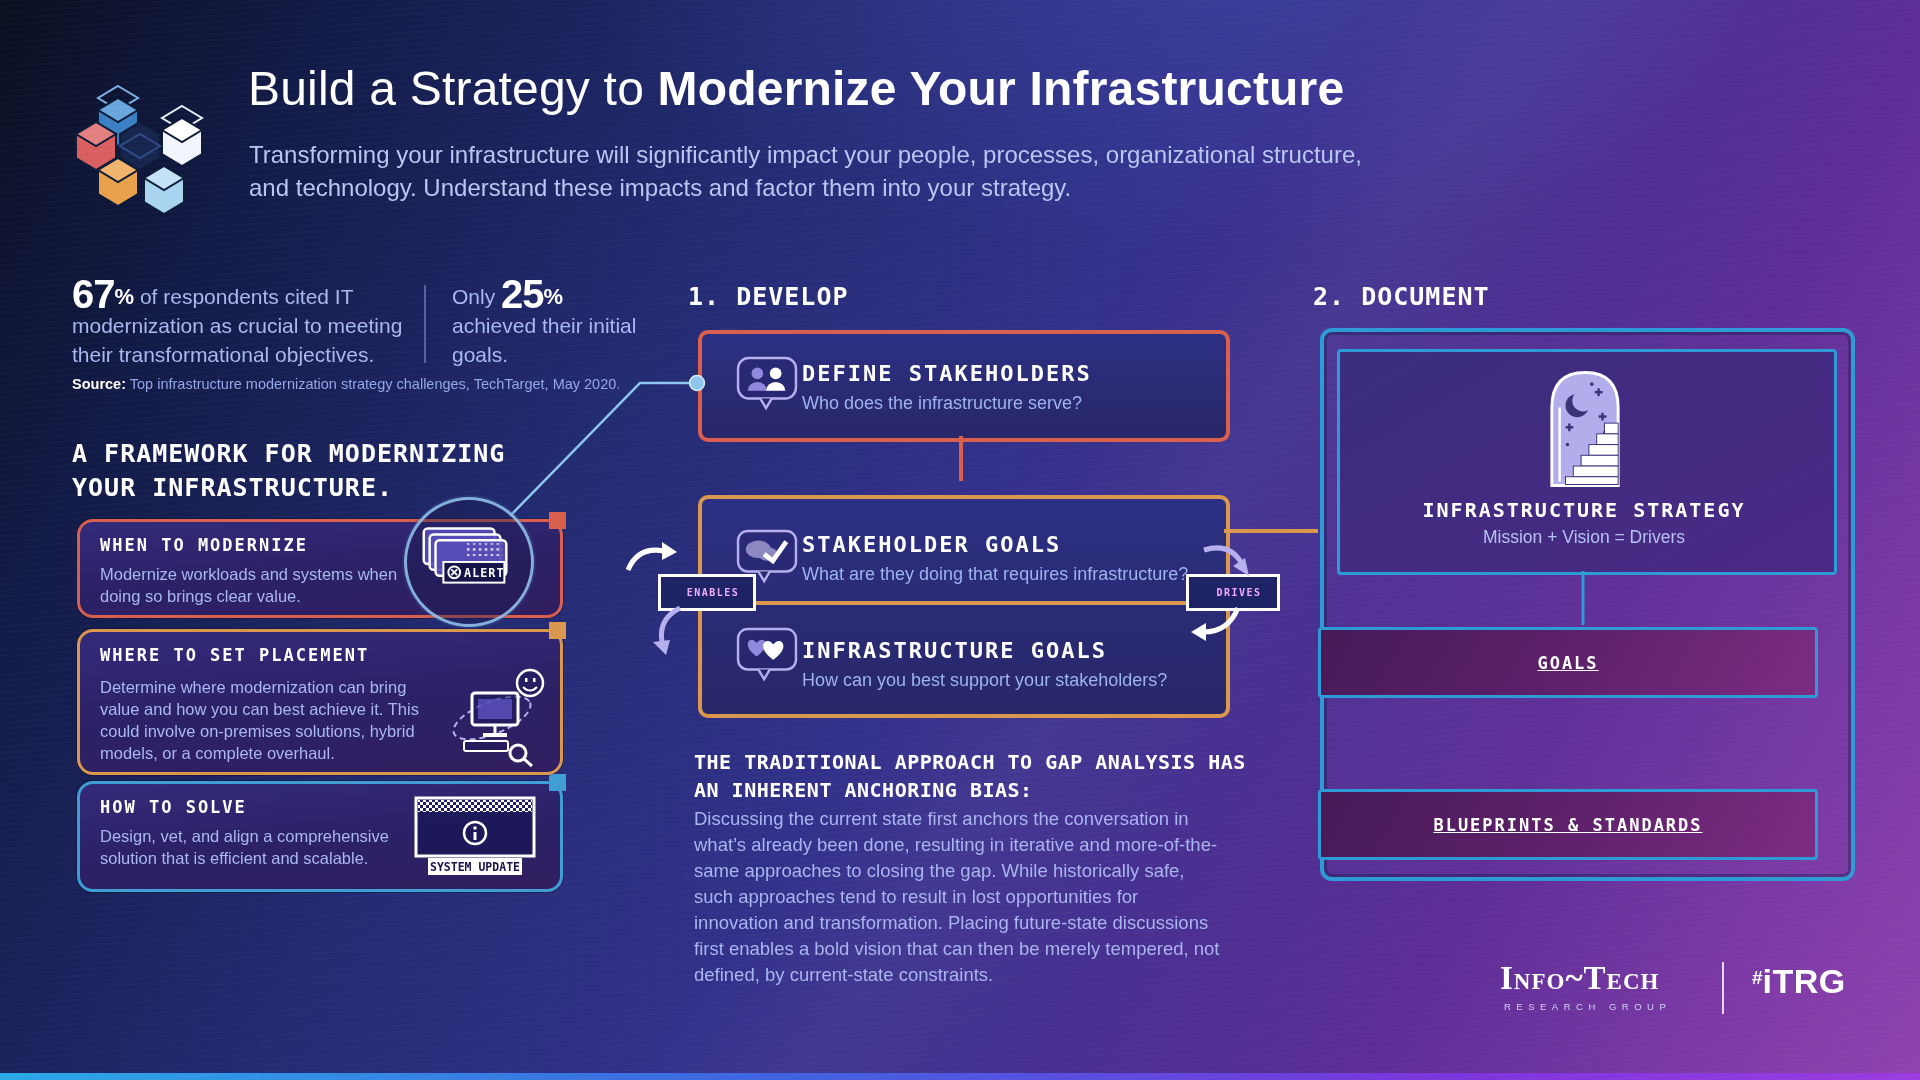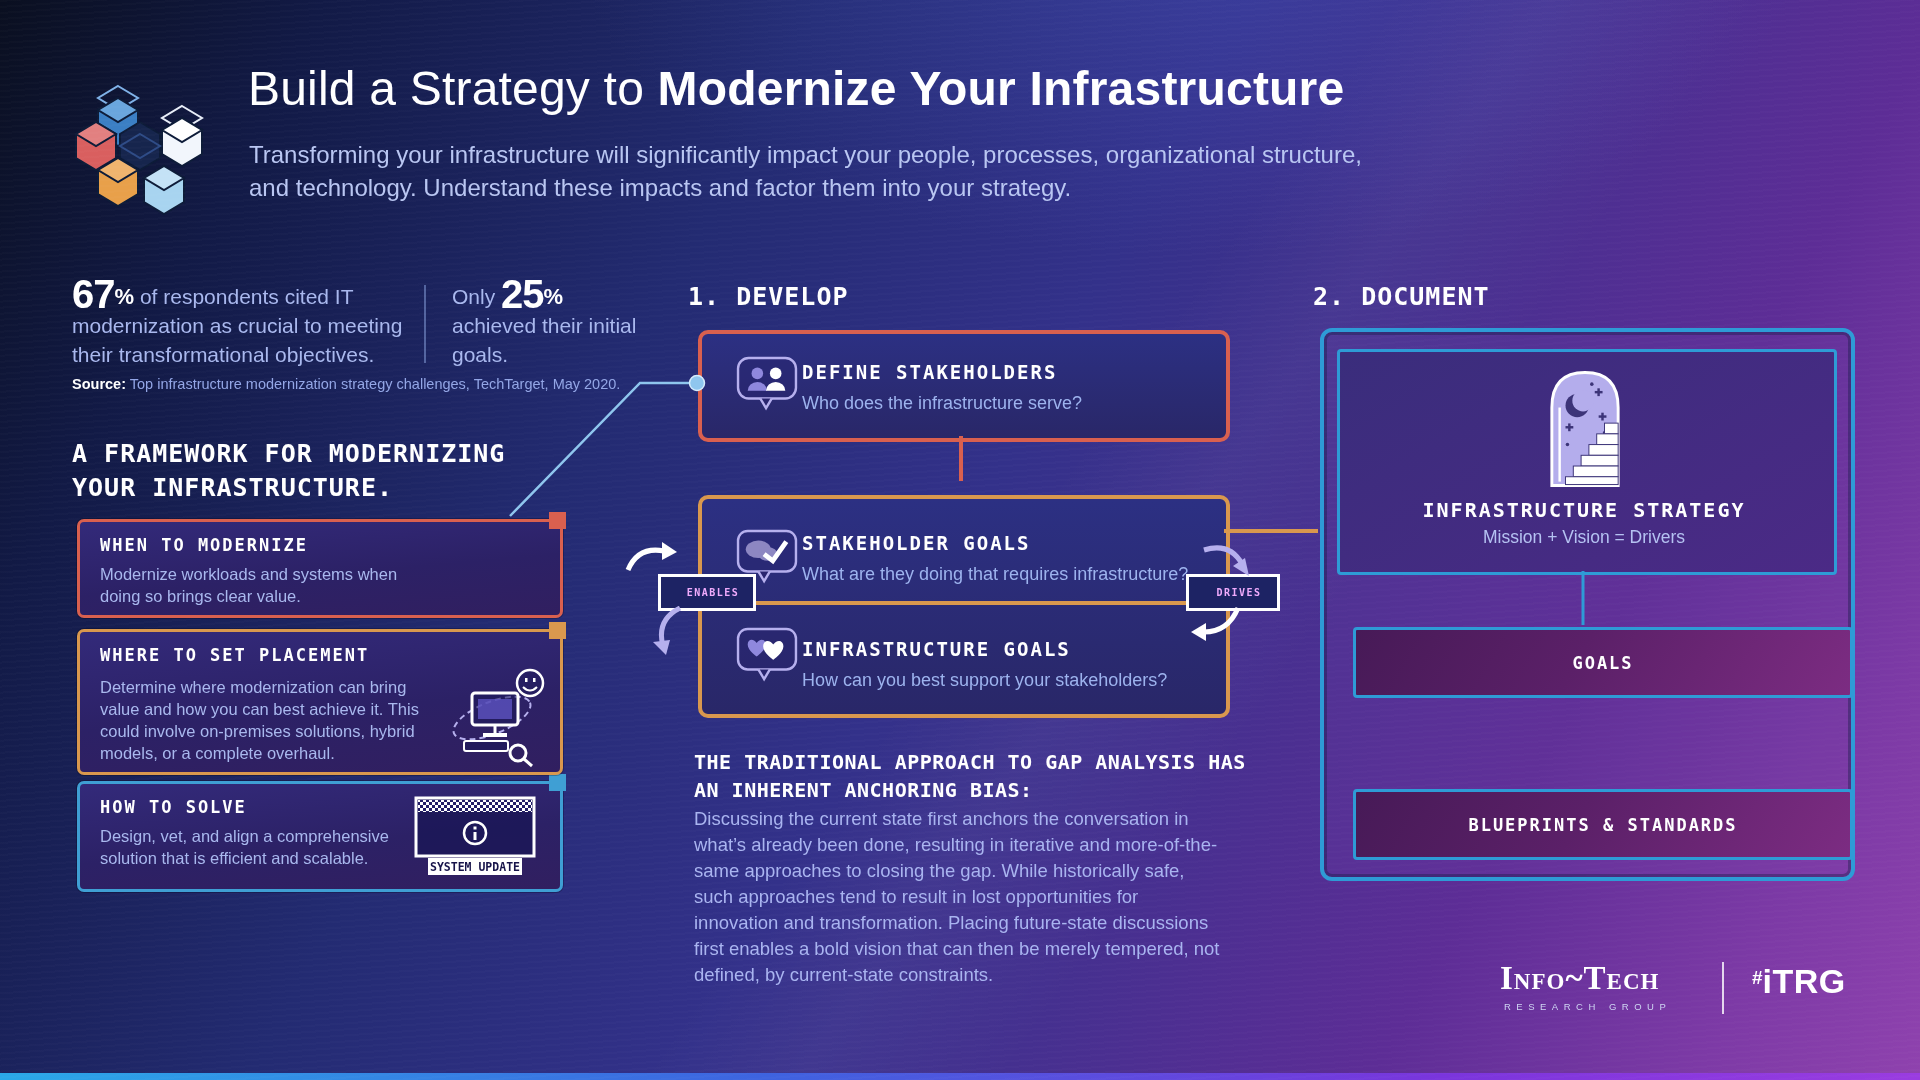--- a/index.html
+++ b/index.html
@@ -23,55 +23,55 @@
   .stat{font-size:21px;line-height:29px;color:#a9b8ee;}
   .stat .big{font-size:40px;font-weight:bold;color:#fff;line-height:0;vertical-align:-4px;letter-spacing:-1px;}
   .stat .pct{font-size:22px;font-weight:bold;color:#fff;}
   .stat1{left:72px;top:282px;width:345px;}
   .stat-divider{left:424px;top:285px;width:2px;height:78px;background:rgba(140,165,225,.5);}
   .stat2{left:452px;top:282px;width:185px;}
   .source{left:72px;top:376px;font-size:14.5px;color:#93a6e6;}
   .source b{color:#fff;}
   
   .fw-heading{left:72px;top:437px;width:440px;font-size:25px;line-height:34px;letter-spacing:1px;color:#fff;}
-  .card{border-radius:7px;z-index:2;background:linear-gradient(175deg,#332a7a 0%,#2c2166 55%,#311f60 100%);box-shadow:0 0 0 1px rgba(0,0,10,.25);}
+  .card{border-radius:16px;z-index:2;background:linear-gradient(175deg,#332a7a 0%,#2c2166 55%,#311f60 100%);box-shadow:0 0 0 1px rgba(0,0,10,.25);}
   .card-red{border:3px solid #d9604f;}
   .card-orange{border:3px solid #d9984e;}
   .card-blue{border:3px solid #3f9fd4;}
   .card .corner{position:absolute;top:-10px;right:-6px;width:17px;height:17px;}
   .card-red .corner{background:#d9604f;}
   .card-orange .corner{background:#d9984e;}
   .card-blue .corner{background:#3f9fd4;}
   .card1{left:77px;top:519px;width:480px;height:93px;}
   .card2{left:77px;top:629px;width:480px;height:140px;}
   .card3{left:77px;top:781px;width:480px;height:105px;}
   .card-title{position:absolute;left:20px;top:13px;font-size:17px;letter-spacing:2px;color:#fff;}
   .card-body{position:absolute;left:20px;font-size:16.5px;line-height:22px;color:#a9b8ee;}
   
   .sec-heading{font-size:25px;letter-spacing:1px;color:#fff;}
   
   .dev-box{border-radius:10px;z-index:2;background:linear-gradient(180deg,#2c3083 0%,#292768 100%);}
   .define-box{left:698px;top:330px;width:524px;height:104px;border:4px solid #d9604f;}
   .goals-box{left:698px;top:483px;width:524px;height:215px;border:4px solid #d9984e;margin-top:12px;}
   .goals-divider{position:absolute;left:0;right:0;top:102px;height:4px;background:#d9984e;}
   .row-icon{position:absolute;left:34px;width:62px;height:56px;}
-  .row-title{position:absolute;left:100px;font-size:19px;letter-spacing:2px;color:#fff;}
+  .row-title{position:absolute;left:100px;font-size:22px;letter-spacing:2px;color:#fff;}
   .row-sub{position:absolute;left:100px;font-size:18px;color:#9db3ee;}
   .cycle-label{z-index:6;display:flex;align-items:center;justify-content:center;
     border:3px solid #fff;background:#1d2364;font-size:10px;letter-spacing:1.5px;color:#f0abfc;padding-left:12px;}
   .bias-heading{left:694px;top:749px;width:560px;font-size:20px;line-height:27.5px;letter-spacing:.5px;color:#fff;}
   .bias-text{left:694px;top:806px;width:528px;font-size:18.5px;line-height:26px;color:#a9b4f0;}
   
   .doc-outer{left:1320px;top:328px;width:527px;height:545px;border:4px solid #2e9bd6;border-radius:12px;
     background:rgba(120,70,170,0.14);box-shadow:inset 0 0 0 3px rgba(12,25,60,.35);z-index:2;}
   .strategy-box{left:1337px;top:349px;width:494px;height:220px;border:3px solid #2e9bd6;border-radius:4px;
     background:linear-gradient(150deg,#3a2d7c 0%,#4b2a86 100%);z-index:3;}
-  .doc-item{left:1353px;width:494px;height:65px;border:3px solid #2e9bd6;border-radius:4px;z-index:3;
+  .doc-item{left:1318px;width:494px;height:65px;border:3px solid #2e9bd6;border-radius:4px;z-index:3;
     background:linear-gradient(120deg,#471a57 0%,#5b2068 45%,#7c2c82 100%);
-    display:flex;align-items:center;justify-content:center;font-size:17px;letter-spacing:2px;color:#fff;}
+    display:flex;align-items:center;justify-content:center;font-size:17px;letter-spacing:2px;color:#fff;text-decoration:underline;}
   .s-title{left:1337px;top:498px;width:494px;text-align:center;font-size:20px;letter-spacing:2px;color:#fff;z-index:4;}
   .s-sub{left:1337px;top:527px;width:494px;text-align:center;font-size:17.5px;color:#b5c2f2;z-index:4;}
   
   .alert-circle{left:404px;top:497px;width:124px;height:124px;border-radius:50%;z-index:5;
     border:3px solid rgba(150,200,240,.85);background:rgba(25,25,80,.38);box-shadow:0 0 0 2px rgba(60,90,170,.25);}
   
   .brand-name{left:1500px;top:960px;font-family:"Liberation Serif",serif;font-weight:bold;font-size:33px;
     letter-spacing:1px;font-variant:small-caps;color:#fff;}
   .brand-sub{left:1504px;top:1001px;font-size:9.5px;letter-spacing:5.5px;color:#cfd6f3;}
   .footer-divider{left:1722px;top:962px;width:2px;height:52px;background:rgba(255,255,255,.8);}
@@ -138,20 +138,34 @@
     <div class="corner"></div>
     <div class="mono card-title">HOW TO SOLVE</div>
     <div class="card-body" style="top:41px;width:310px">Design, vet, and align a comprehensive solution that is efficient and scalable.</div>
   </div>
   <div class="abs card card-orange card2">
     <div class="corner"></div>
     <div class="mono card-title">WHERE TO SET PLACEMENT</div>
     <div class="card-body" style="top:44px;width:335px">Determine where modernization can bring value and how you can best achieve it. This could involve on-premises solutions, hybrid models, or a complete overhaul.</div>
   </div>
 
+  <div class="abs alert-circle">
+    <svg width="118" height="118" viewBox="0 0 120 120" style="margin:1px">
+      <g stroke="#ffffff" stroke-width="2.5" fill="#564cb5" fill-opacity=".92">
+        <rect x="16" y="28" width="72" height="36" rx="4"></rect>
+        <rect x="22" y="34" width="72" height="36" rx="4"></rect>
+        <rect x="28" y="40" width="72" height="36" rx="4"></rect>
+      </g>
+      <rect x="60" y="43" width="36" height="13" fill="url(#dots)"></rect>
+      <rect x="36" y="62" width="62" height="21" fill="#17144a" stroke="#ffffff" stroke-width="2"></rect>
+      <circle cx="47" cy="72.5" r="6" stroke="#ffffff" stroke-width="2" fill="none"></circle>
+      <path d="M44,69.5 L50,75.5 M50,69.5 L44,75.5" stroke="#ffffff" stroke-width="1.8"></path>
+      <text x="57" y="77" font-family="DejaVu Sans Mono, monospace" font-size="12" font-weight="bold" fill="#ffffff" letter-spacing="1">ALERT</text>
+    </svg>
+  </div>
 
   <svg class="abs" style="left:450px;top:663px;z-index:3" width="100" height="105" viewBox="0 0 100 105">
     <ellipse cx="42" cy="55" rx="41" ry="16" transform="rotate(-22 42 55)" fill="none" stroke="#b6b0ee" stroke-width="2" stroke-dasharray="6 4"></ellipse>
     <rect x="22" y="30" width="46" height="32" rx="3" fill="#1e1a5a" fill-opacity=".55" stroke="#ffffff" stroke-width="3"></rect>
     <rect x="28" y="36" width="34" height="20" fill="#6157c8" opacity=".75"></rect>
     <line x1="45" y1="62" x2="45" y2="70" stroke="#ffffff" stroke-width="3"></line>
     <rect x="33" y="70" width="24" height="4" fill="#ffffff"></rect>
     <rect x="14" y="78" width="44" height="10" rx="2" fill="#1e1a5a" fill-opacity=".6" stroke="#ffffff" stroke-width="2"></rect>
     <circle cx="80" cy="20" r="13" fill="#1e1a5a" fill-opacity=".45" stroke="#ffffff" stroke-width="2.5"></circle>
     <rect x="75" y="15" width="2.5" height="4" fill="#ffffff"></rect>

